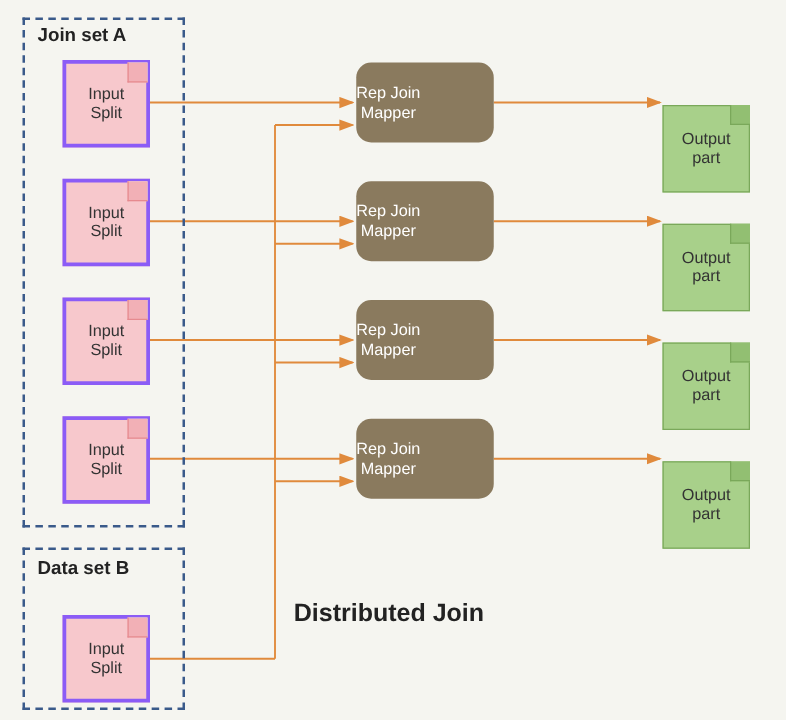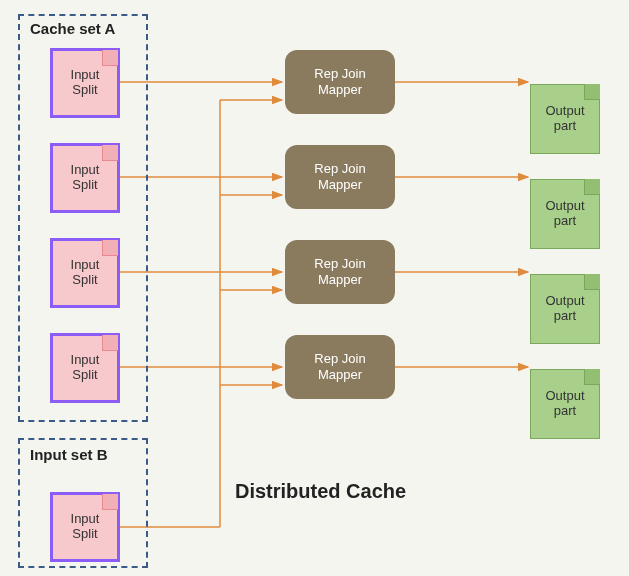--- a/index.html
+++ b/index.html
@@ -76,21 +76,20 @@
     border-top: 16px solid #f5f5f0;
   }
   .mapper {
     position: absolute;
     width: 110px;
     height: 64px;
     background: #8a7a5e;
     border-radius: 12px;
     display: flex;
     align-items: center;
-    justify-content: center;
     text-align: center;
     color: #fff;
     font-size: 13px;
     line-height: 1.2;
   }
   .title {
     position: absolute;
     font-weight: bold;
     font-size: 20px;
     color: #222;
@@ -130,21 +129,21 @@
 
     <line x1="220" y1="527" x2="220" y2="100" stroke="#e08a3c" stroke-width="1.5"></line>
 
     <line x1="220" y1="100" x2="282" y2="100" stroke="#e08a3c" stroke-width="1.5" marker-end="url(#arrowhead)"></line>
     <line x1="220" y1="195" x2="282" y2="195" stroke="#e08a3c" stroke-width="1.5" marker-end="url(#arrowhead)"></line>
     <line x1="220" y1="290" x2="282" y2="290" stroke="#e08a3c" stroke-width="1.5" marker-end="url(#arrowhead)"></line>
     <line x1="220" y1="385" x2="282" y2="385" stroke="#e08a3c" stroke-width="1.5" marker-end="url(#arrowhead)"></line>
   </svg>
 
   <div class="dashed-box" style="left:18px; top:14px; width:130px; height:408px;"></div>
-  <div class="box-label" style="left:30px; top:20px;">Cache set A</div>
+  <div class="box-label" style="left:30px; top:20px;">Join set A</div>
 
   <div class="file-shape file-pink" style="left:50px; top:48px;">
     <div class="file-cut"></div>
       <div class="file-fold"></div>
     <span style="white-space:pre-line;">Input
 Split</span>
   </div>
   <div class="file-shape file-pink" style="left:50px; top:143px;">
     <div class="file-cut"></div>
       <div class="file-fold"></div>
@@ -158,21 +157,21 @@
 Split</span>
   </div>
   <div class="file-shape file-pink" style="left:50px; top:333px;">
     <div class="file-cut"></div>
       <div class="file-fold"></div>
     <span style="white-space:pre-line;">Input
 Split</span>
   </div>
 
   <div class="dashed-box" style="left:18px; top:438px; width:130px; height:130px;"></div>
-  <div class="box-label" style="left:30px; top:446px;">Input set B</div>
+  <div class="box-label" style="left:30px; top:446px;">Data set B</div>
 
   <div class="file-shape file-pink" style="left:50px; top:492px;">
     <div class="file-cut"></div>
       <div class="file-fold"></div>
     <span style="white-space:pre-line;">Input
 Split</span>
   </div>
 
   <div class="mapper" style="left:285px; top:50px;">
     <span style="white-space:pre-line;">Rep Join
@@ -209,15 +208,15 @@
     <span style="white-space:pre-line;">Output
 part</span>
   </div>
   <div class="file-shape file-green" style="left:530px; top:333px;">
     <div class="file-cut"></div>
       <div class="file-fold"></div>
     <span style="white-space:pre-line;">Output
 part</span>
   </div>
 
-  <div class="title" style="left:235px; top:480px;">Distributed Cache</div>
+  <div class="title" style="left:235px; top:480px;">Distributed Join</div>
 
 </div>
 
 </body></html>

